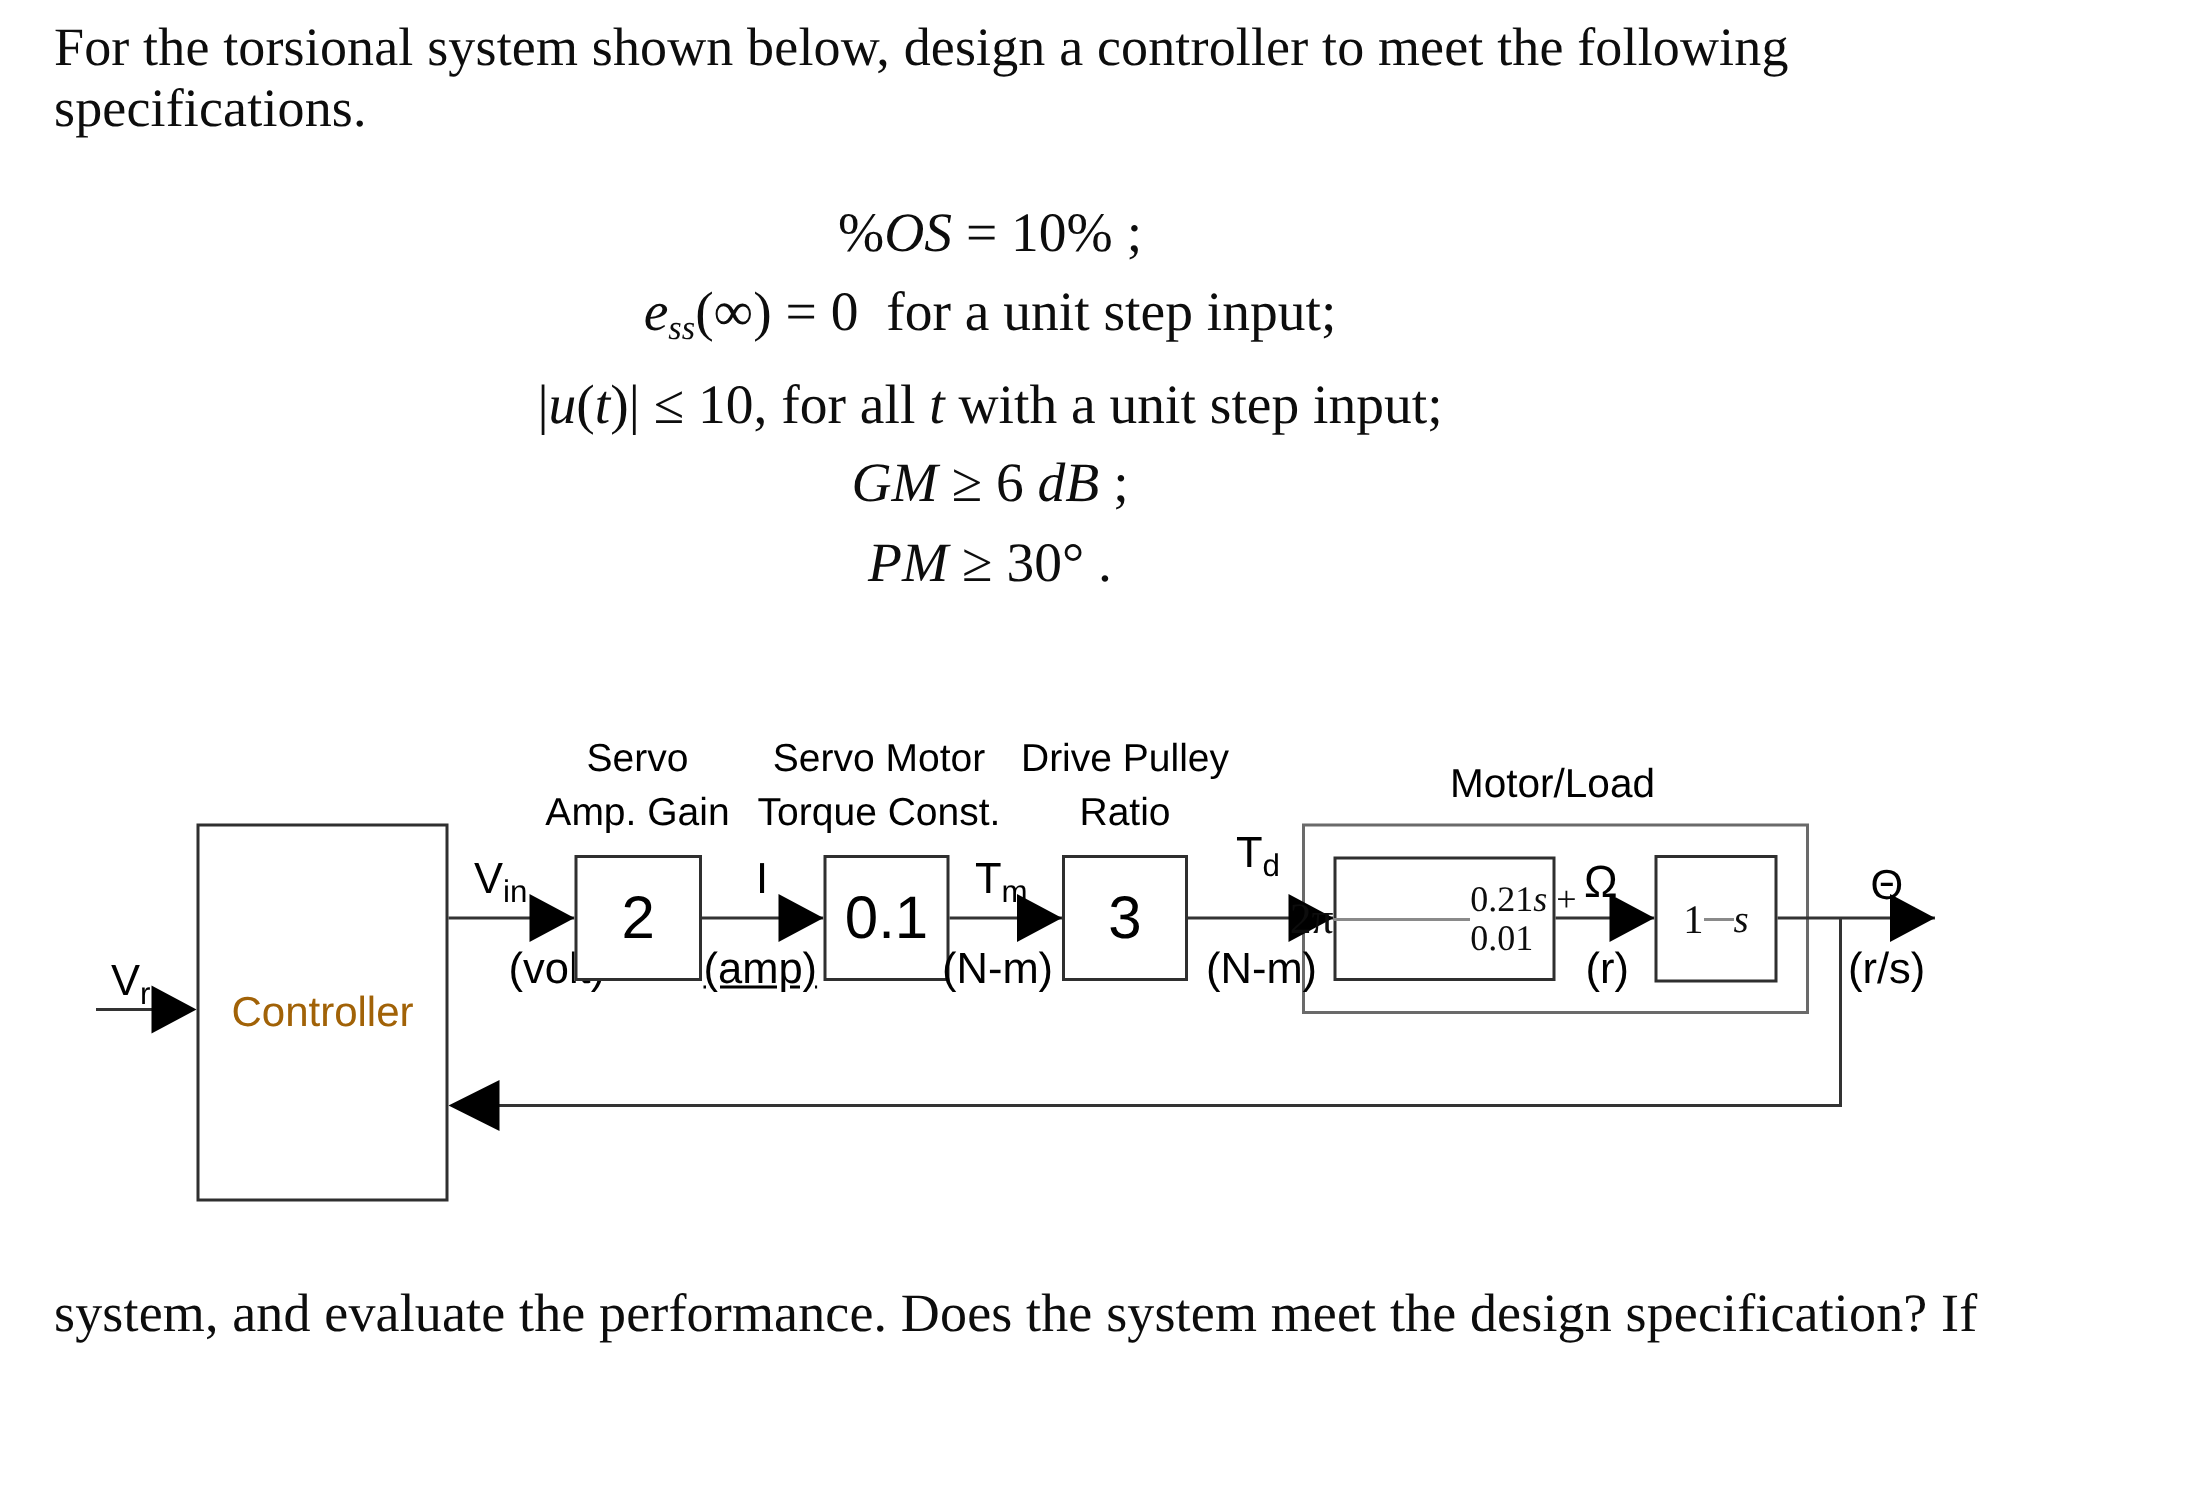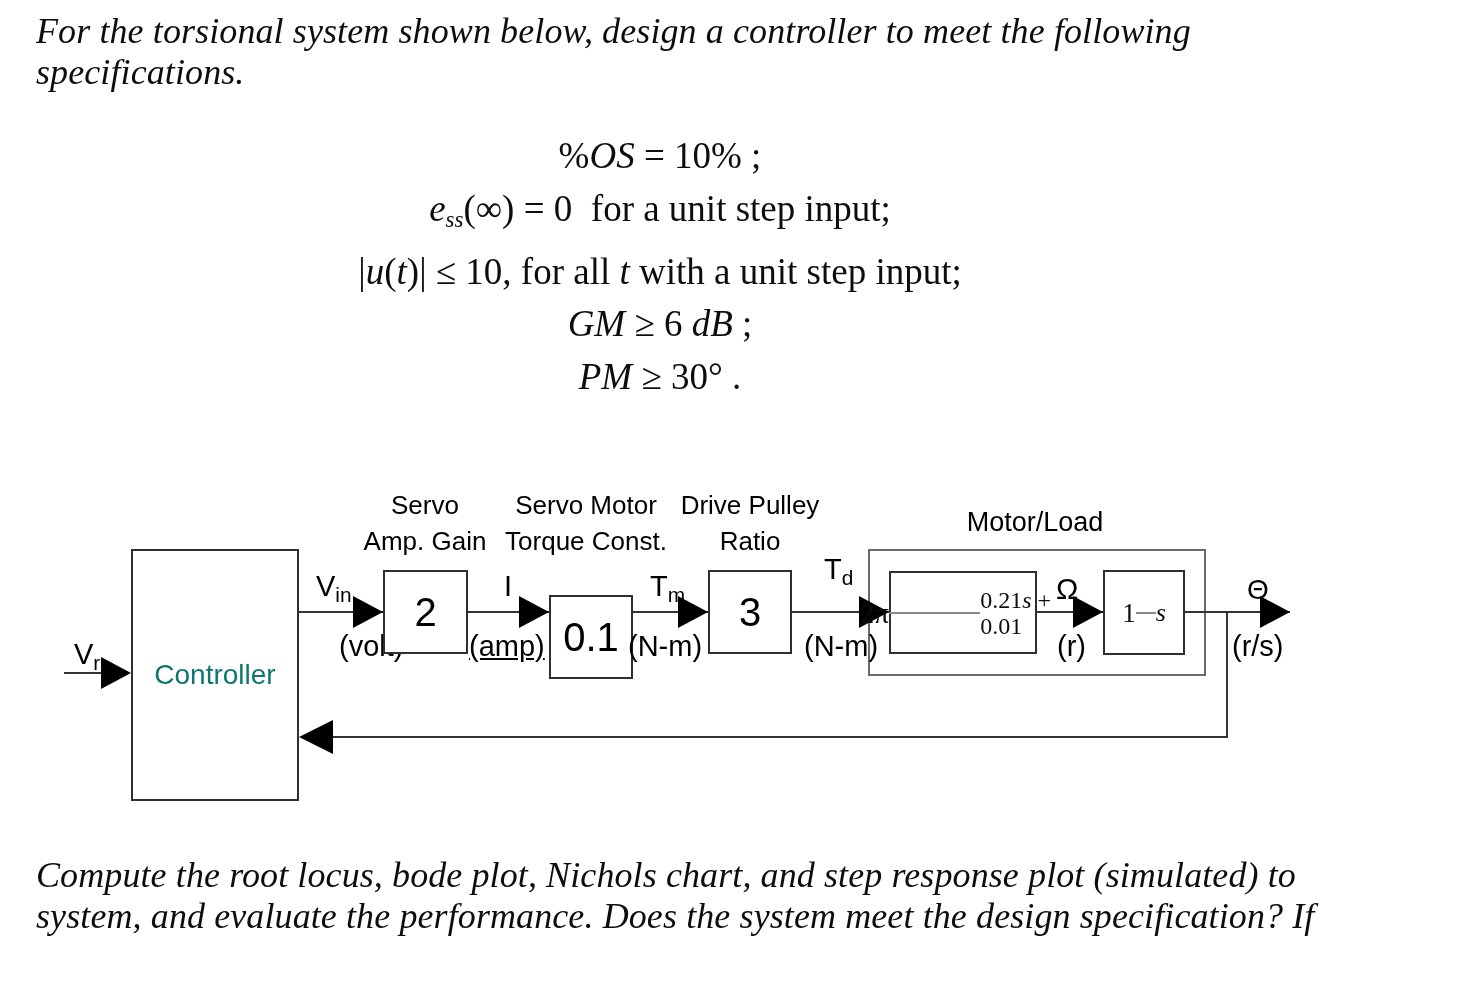--- a/index.html
+++ b/index.html
@@ -9,21 +9,21 @@
     --wire:#333333;
     --fraction-bar:#8a8a8a;
     --arrow:#000000;
     --paper:#ffffff;
   }
   html,body{margin:0;padding:0;background:#fff;}
   .page{
     position:relative;width:1473px;height:1006px;background:var(--paper);
     font-family:"Liberation Serif", serif;color:var(--ink);overflow:hidden;
   }
-  .para{position:absolute;font-size:36px;line-height:41px;letter-spacing:0.1px;font-style:italic;}
+  .para{position:absolute;font-size:36px;line-height:41px;letter-spacing:0.1px;}
   .specs{position:absolute;left:0;top:130px;width:1320px;text-align:center;}
   .spec-line{font-size:37px;line-height:52.5px;white-space:nowrap;}
   .spec-line sub{font-size:0.62em;vertical-align:-0.25em;}
   .col-label{position:absolute;width:250px;text-align:center;
     font-family:"Liberation Sans", sans-serif;font-size:26px;line-height:36px;color:#000;}
   .box{position:absolute;border:2px solid var(--box-line);background:#fff;
     box-sizing:border-box;display:flex;align-items:center;justify-content:center;}
   .outerbox{position:absolute;border:2px solid var(--outer-box-line);box-sizing:border-box;background:transparent;}
   .blk{font-family:"Liberation Sans", sans-serif;font-size:40px;color:#000;}
   .frac{display:flex;flex-direction:row;align-items:center;}
@@ -32,21 +32,21 @@
   .frac-bar{height:2px;background:var(--fraction-bar);margin:2px 0;}
   .hline{position:absolute;height:2px;background:var(--wire);}
   .vline{position:absolute;width:2px;background:var(--wire);}
   .arr-r{position:absolute;width:0;height:0;border-top:16px solid transparent;
     border-bottom:16px solid transparent;border-left:30px solid var(--arrow);}
   .arr-l{position:absolute;width:0;height:0;border-top:17px solid transparent;
     border-bottom:17px solid transparent;border-right:34px solid var(--arrow);}
   .sig{position:absolute;font-family:"Liberation Sans", sans-serif;font-size:29px;color:#000;white-space:nowrap;}
   .sig sub{font-size:0.72em;vertical-align:-0.3em;}
   .unit{position:absolute;font-family:"Liberation Sans", sans-serif;font-size:29px;color:#000;white-space:nowrap;}
-  .ctrl-label{font-family:"Liberation Sans", sans-serif;font-size:28px;color:#0f766e;}
+  .ctrl-label{font-family:"Liberation Sans", sans-serif;font-size:28px;color:#a16207;}
   i{font-style:italic;}
 </style>
 </head>
 <body>
 
 <div class="page">
 
   <div class="para" style="left:36px;top:11px;">
     <div>For the torsional system shown below, design a controller to meet the following</div>
     <div>specifications.</div>
@@ -93,21 +93,21 @@
 
     <div class="box blk" style="left:383px;top:570px;width:85px;height:84px;">
       <span>2</span>
     </div>
 
     <div class="hline" style="left:468px;top:611px;width:81px;"></div>
     <div class="arr-r" style="left:519px;top:596px;"></div>
     <div class="sig" style="left:504px;top:570px;">I</div>
     <div class="unit" style="left:469px;top:630px;text-decoration:underline;">(amp)</div>
 
-    <div class="box blk" style="left:549px;top:570px;width:84px;height:84px;margin-top:25px;">
+    <div class="box blk" style="left:549px;top:570px;width:84px;height:84px;">
       <span>0.1</span>
     </div>
 
     <div class="hline" style="left:633px;top:611px;width:75px;"></div>
     <div class="arr-r" style="left:678px;top:596px;"></div>
     <div class="sig" style="left:650px;top:570px;">T<sub>m</sub></div>
     <div class="unit" style="left:628px;top:630px;">(N-m)</div>
 
     <div class="box blk" style="left:708px;top:570px;width:84px;height:84px;">
       <span>3</span>
@@ -144,17 +144,16 @@
     <div class="sig" style="left:1247px;top:574px;font-size:28px;">Θ</div>
     <div class="unit" style="left:1232px;top:630px;">(r/s)</div>
 
     <div class="vline" style="left:1226px;top:612px;height:126px;"></div>
     <div class="hline" style="left:332px;top:736px;width:896px;"></div>
     <div class="arr-l" style="left:299px;top:720px;"></div>
 
   </div>
 
   <div class="para" style="left:36px;top:855px;">
-    <div>Compute the root locus, bode plot, Nichols chart, and step response plot (simulated) to</div>
     <div>system, and evaluate the performance. Does the system meet the design specification? If</div>
   </div>
 
 </div>
 
 </body></html>

